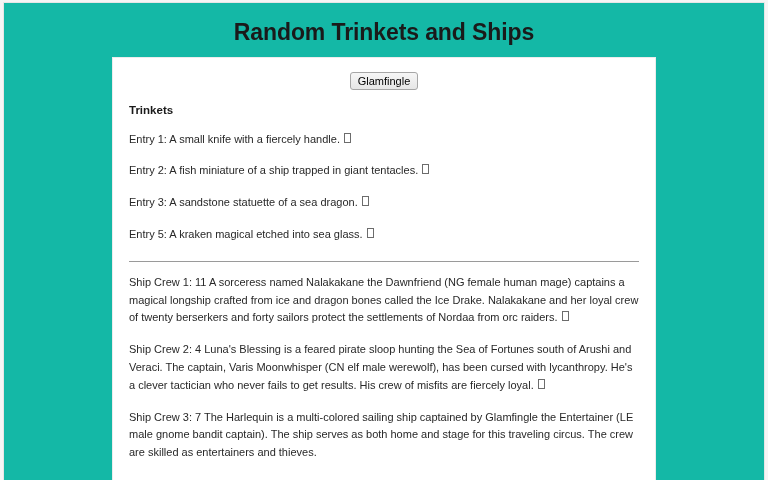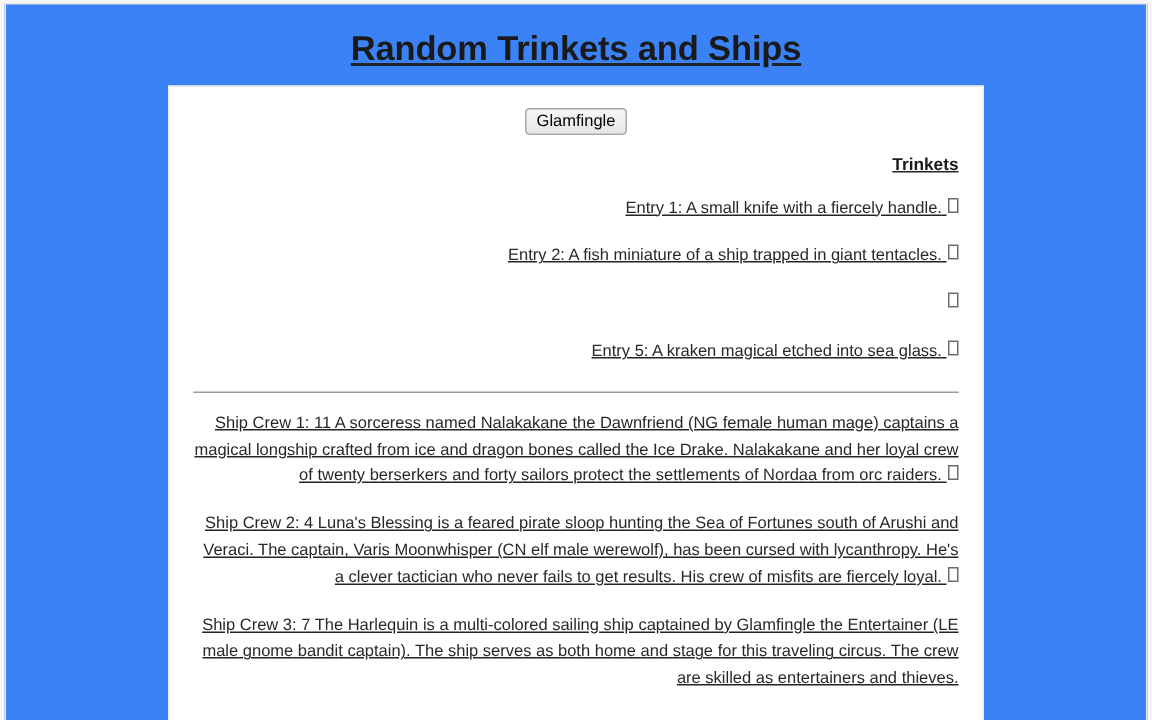--- a/index.html
+++ b/index.html
@@ -17,24 +17,23 @@
     box-sizing: border-box;
   }
   #page-frame {
     position: absolute;
     left: 3px;
     top: 2px;
     right: 3px;
     bottom: 0;
     border: 1px solid #e6e6e6;
     border-bottom: none;
-    background: #3b82f6;
+    background: #14b8a6;
     overflow: hidden;
     box-sizing: border-box;
-    text-decoration: underline;
   }
   .page-title {
     margin: 0;
     padding-top: 15px;
     text-align: center;
     font-size: 23px;
     font-weight: bold;
     letter-spacing: -0.1px;
     color: #1a1a1a;
     line-height: 1.25;
@@ -92,21 +91,20 @@
     top: 0px;
   }
   .divider {
     border: none;
     border-top: 1px solid #9a9a9a;
     margin: 17px 0 12px 0;
     height: 0;
   }
   .section {
     margin: 0;
-    text-align: right;
   }
   .section-body {
     margin: 0;
   }
 </style>
 </head>
 <body>
 
 <div id="page-frame">
 
@@ -117,21 +115,21 @@
     <div class="btn-row">
       <button class="randomize-btn" type="button">Glamfingle</button>
     </div>
 
     <div id="sections-host">
         <div class="section">
           <h2 class="section-heading">Trinkets</h2>
           <div class="section-body">
             <p class="entry"><span>Entry 1: A small knife with a fiercely handle.</span> <span class="tofu"></span></p>
             <p class="entry"><span>Entry 2: A fish miniature of a ship trapped in giant tentacles.</span> <span class="tofu"></span></p>
-            <p class="entry"> <span class="tofu"></span></p>
+            <p class="entry"><span>Entry 3: A sandstone statuette of a sea dragon.</span> <span class="tofu"></span></p>
             <p class="entry"><span>Entry 5: A kraken magical etched into sea glass.</span> <span class="tofu"></span></p>
           </div>
         </div>
         <hr class="divider">
         <div class="section">
           <div class="section-body">
             <p class="entry"><span>Ship Crew 1: 11 A sorceress named Nalakakane the Dawnfriend (NG female human mage) captains a magical longship crafted from ice and dragon bones called the Ice Drake. Nalakakane and her loyal crew of twenty berserkers and forty sailors protect the settlements of Nordaa from orc raiders.</span> <span class="tofu"></span></p>
             <p class="entry"><span>Ship Crew 2: 4 Luna's Blessing is a feared pirate sloop hunting the Sea of Fortunes south of Arushi and Veraci. The captain, Varis Moonwhisper (CN elf male werewolf), has been cursed with lycanthropy. He's a clever tactician who never fails to get results. His crew of misfits are fiercely loyal.</span> <span class="tofu"></span></p>
             <p class="entry"><span>Ship Crew 3: 7 The Harlequin is a multi-colored sailing ship captained by Glamfingle the Entertainer (LE male gnome bandit captain). The ship serves as both home and stage for this traveling circus. The crew are skilled as entertainers and thieves.</span> </p>
           </div>

